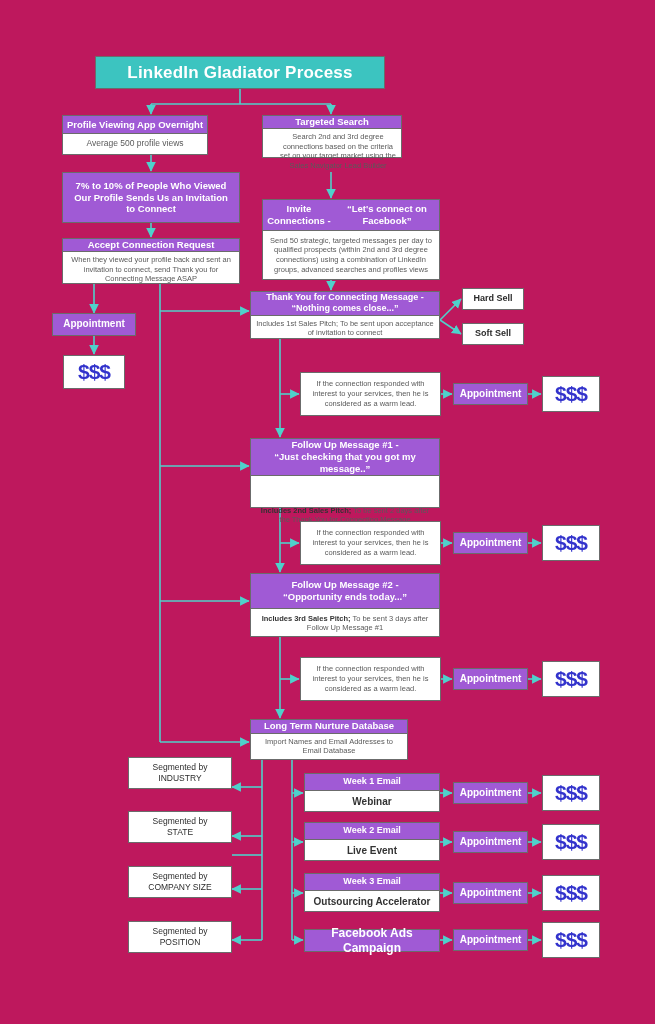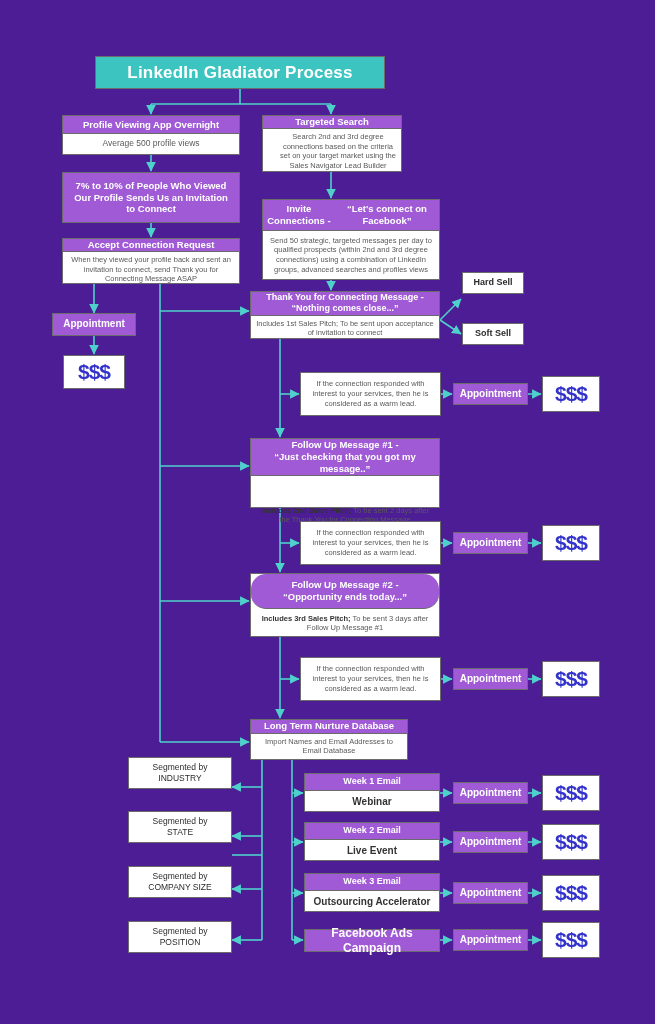--- a/index.html
+++ b/index.html
@@ -1,17 +1,17 @@
 <!DOCTYPE html>
 <html><head>
 <meta charset="utf-8">
 <style>
   html,body{margin:0;padding:0;background:#ffffff;}
   body{width:655px;height:1024px;font-family:"Liberation Sans",sans-serif;-webkit-font-smoothing:antialiased;}
-  #canvas{position:relative;width:655px;height:1024px;overflow:hidden;background:#4c1d95;}
+  #canvas{position:relative;width:655px;height:1024px;overflow:hidden;background:#be185d;}
   svg#wires{position:absolute;left:0;top:0;width:655px;height:1024px;pointer-events:none;}
 
   .node{position:absolute;box-sizing:border-box;}
 
   
   .title-banner{
     background:#3cc4c0;border:1px solid #6b6b6b;
     display:flex;align-items:center;justify-content:center;
     color:#ffffff;font-size:17px;font-weight:bold;letter-spacing:.2px;
   }
@@ -131,26 +131,26 @@
       <path d="M528,842 L541,842" marker-end="url(#ah)"></path>
       <path d="M440,893 L452,893" marker-end="url(#ah)"></path>
       <path d="M528,893 L541,893" marker-end="url(#ah)"></path>
       <path d="M440,940 L452,940" marker-end="url(#ah)"></path>
       <path d="M528,940 L541,940" marker-end="url(#ah)"></path>
     </g>
   </svg>
 
   <div class="node title-banner" style="left:95px;top:56px;width:290px;height:33px;">LinkedIn Gladiator Process</div>
 
-  <div class="node card" style="left:62px;top:115px;width:178px;height:40px;">
+  <div class="node card" style="left:62px;top:115px;width:146px;height:40px;">
     <div class="hd" style="height:17px;font-size:9.5px;">Profile Viewing App Overnight</div>
     <div class="bd" style="font-size:8.5px;">Average 500 profile views</div>
   </div>
 
-  <div class="node card" style="left:262px;top:115px;width:140px;height:57px;">
+  <div class="node card" style="left:262px;top:115px;width:140px;height:43px;">
     <div class="hd" style="height:15px;font-size:9.5px;">Targeted Search</div>
     <div class="bd" style="font-size:7.5px;margin-left:12px;">Search 2nd and 3rd degree connections based on the criteria set on your target market using the Sales Navigator Lead Builder</div>
   </div>
 
   <div class="node purple" style="left:62px;top:172px;width:178px;height:51px;font-size:9.5px;padding:0 8px;">7% to 10% of People Who Viewed Our Profile Sends Us an Invitation to Connect</div>
 
   <div class="node card" style="left:262px;top:199px;width:178px;height:81px;">
     <div class="hd" style="height:30px;font-size:9.5px;">
       <span>Invite Connections -</span>
       <span>“Let's connect on Facebook”</span>
@@ -168,21 +168,21 @@
   <div class="node money" style="left:63px;top:355px;width:62px;height:34px;">$$$</div>
 
   <div class="node card" style="left:250px;top:291px;width:190px;height:48px;">
     <div class="hd" style="height:26px;font-size:9px;flex-direction:column;">
       <span>Thank You for Connecting Message -</span>
       <span>“Nothing comes close...”</span>
     </div>
     <div class="bd" style="font-size:7.5px;">Includes 1st Sales Pitch; To be sent upon acceptance of invitation to connect</div>
   </div>
 
-  <div class="node white strong" style="left:462px;top:272px;width:62px;height:22px;font-size:9px;">Hard Sell</div>
+  <div class="node white strong" style="left:462px;top:288px;width:62px;height:22px;font-size:9px;">Hard Sell</div>
   <div class="node white strong" style="left:462px;top:323px;width:62px;height:22px;font-size:9px;">Soft Sell</div>
 
   <div class="node white" style="left:300px;top:372px;width:141px;height:44px;font-size:7.5px;">If the connection responded with interest to your services, then he is considered as a warm lead.</div>
   <div class="node purple appt" style="left:453px;top:383px;width:75px;height:22px;">Appointment</div>
   <div class="node money" style="left:542px;top:376px;width:58px;height:36px;">$$$</div>
 
   <div class="node card" style="left:250px;top:438px;width:190px;height:70px;gap:24px;">
     <div class="hd" style="height:44px;font-size:9.5px;flex-direction:column;">
       <span>Follow Up Message #1 -</span>
       <span>“Just checking that you got my message..”</span>
@@ -190,21 +190,21 @@
     <div class="bd" style="font-size:7.5px;display:block;padding-top:6px;">
       <b>Includes 2nd Sales Pitch;</b><span> To be sent 2 days after the Thank You for Connecting Message</span>
     </div>
   </div>
 
   <div class="node white" style="left:300px;top:521px;width:141px;height:44px;font-size:7.5px;">If the connection responded with interest to your services, then he is considered as a warm lead.</div>
   <div class="node purple appt" style="left:453px;top:532px;width:75px;height:22px;">Appointment</div>
   <div class="node money" style="left:542px;top:525px;width:58px;height:36px;">$$$</div>
 
   <div class="node card" style="left:250px;top:573px;width:190px;height:64px;">
-    <div class="hd" style="height:34px;font-size:9.5px;flex-direction:column;border-radius:15px;">
+    <div class="hd" style="height:34px;font-size:9.5px;flex-direction:column;">
       <span>Follow Up Message #2 -</span>
       <span>“Opportunity ends today...”</span>
     </div>
     <div class="bd" style="font-size:7.5px;display:block;padding-top:5px;">
       <b>Includes 3rd Sales Pitch;</b><span> To be sent 3 days after Follow Up Message #1</span>
     </div>
   </div>
 
   <div class="node white" style="left:300px;top:657px;width:141px;height:44px;font-size:7.5px;">If the connection responded with interest to your services, then he is considered as a warm lead.</div>
   <div class="node purple appt" style="left:453px;top:668px;width:75px;height:22px;">Appointment</div>

